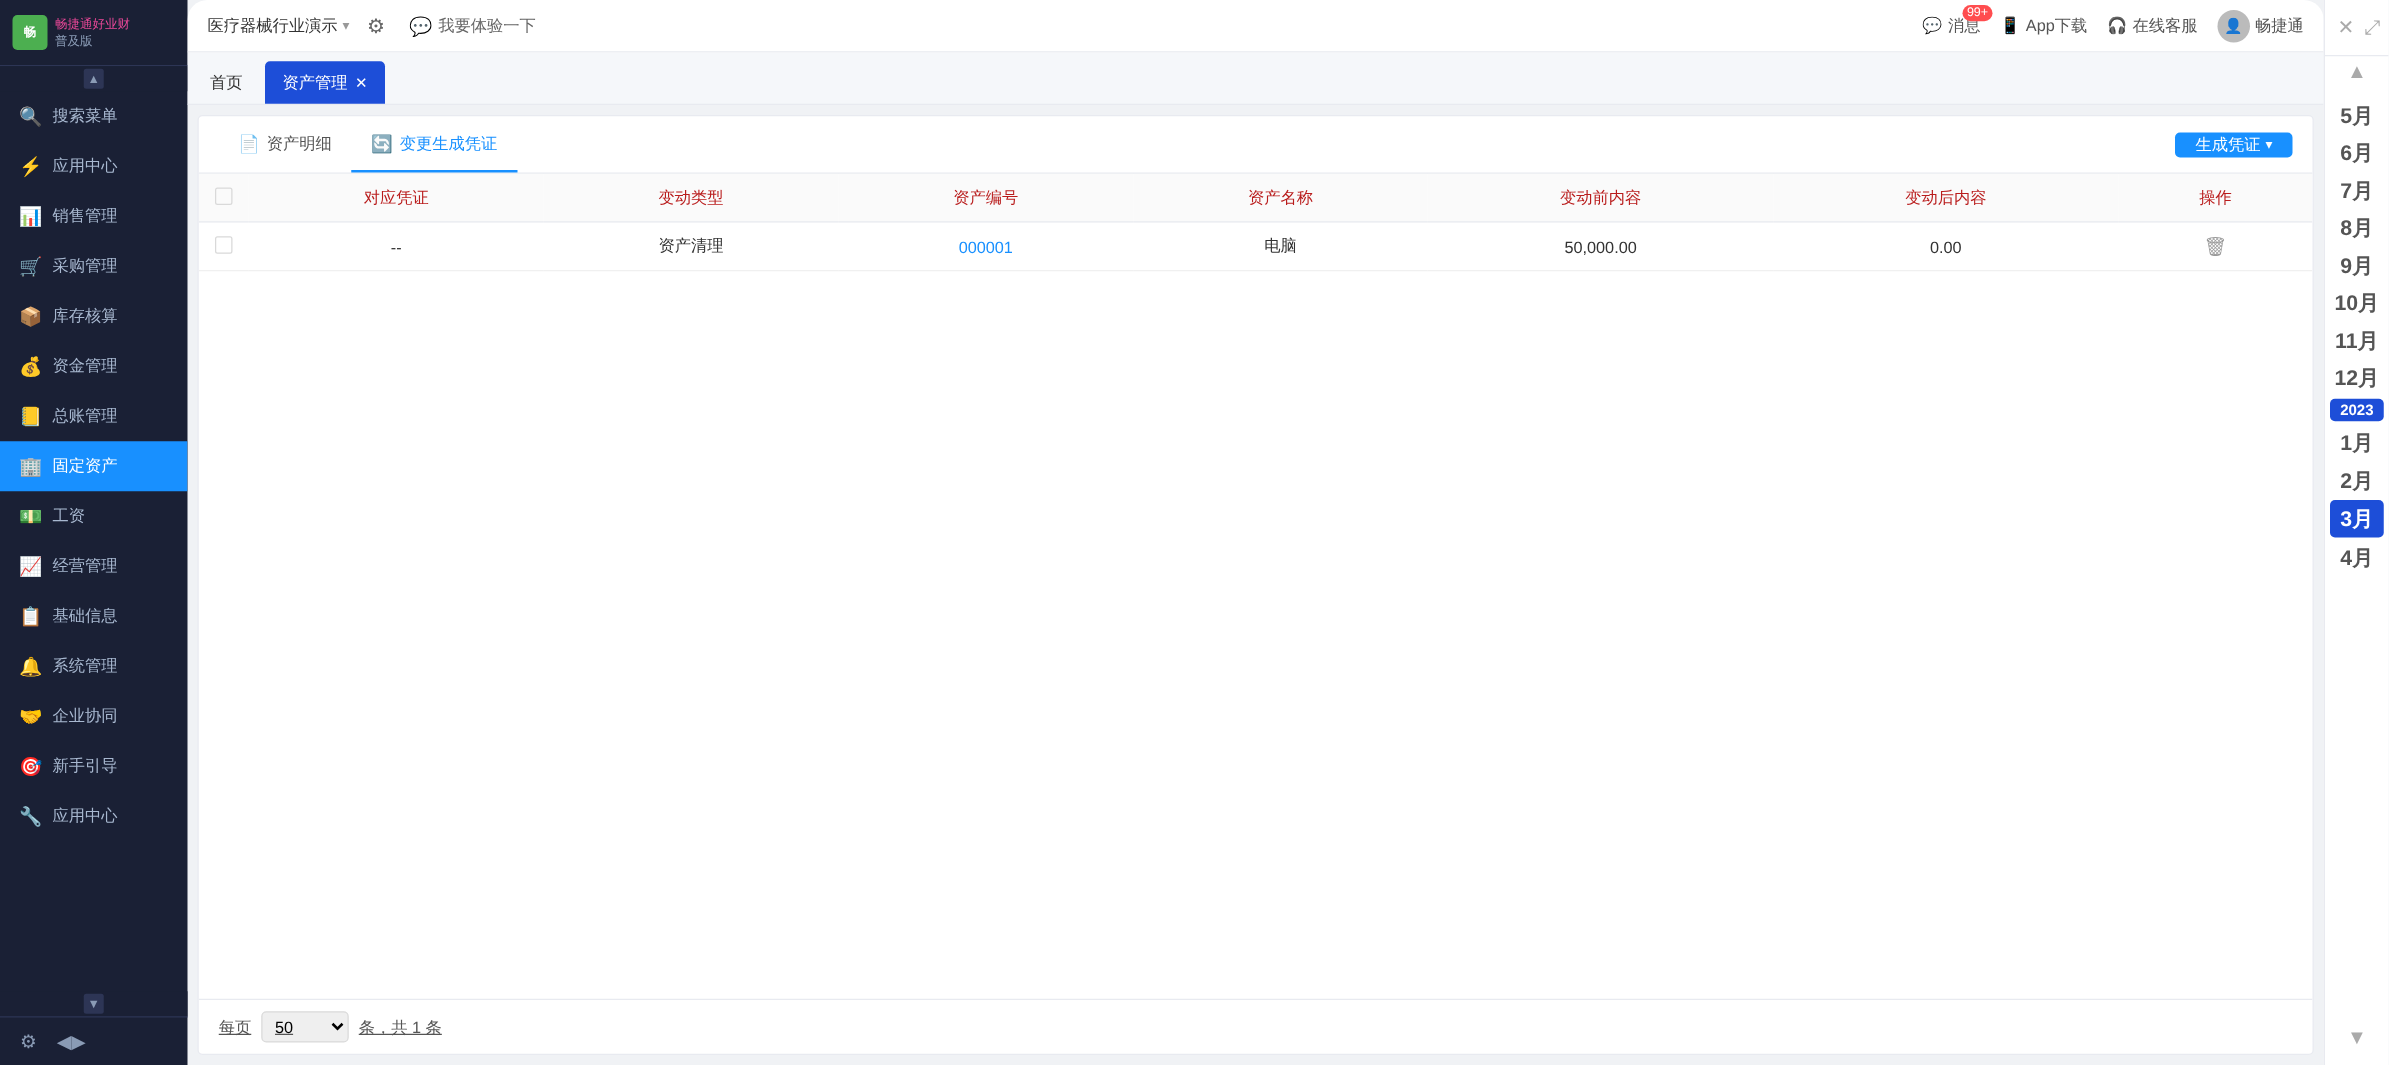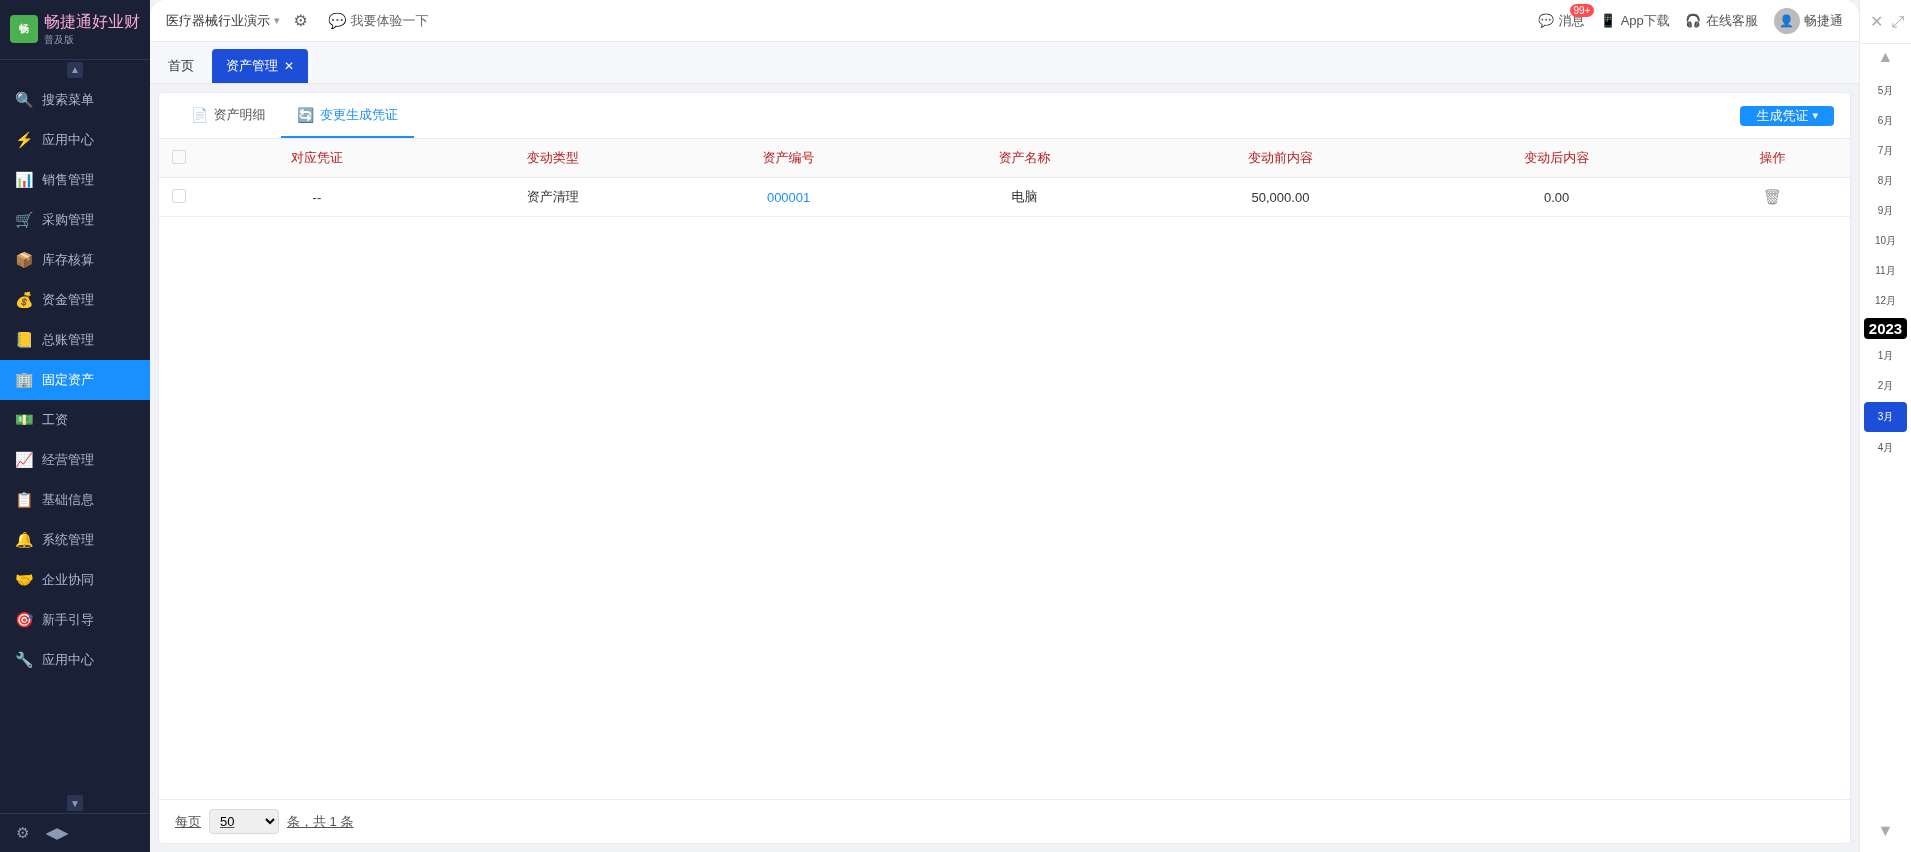--- a/index.html
+++ b/index.html
@@ -2,21 +2,21 @@
 <html><head>
   <meta charset="utf-8">
   <style>
     * { margin: 0; padding: 0; box-sizing: border-box; }
     body { font-family: "Microsoft YaHei", "PingFang SC", sans-serif; font-size: 13px; background: #f0f2f5; display: flex; height: 852px; overflow: hidden; }
 
     
     .sidebar { width: 150px; background: #1a2035; display: flex; flex-direction: column; height: 100%; flex-shrink: 0; }
     .sidebar-logo { padding: 12px 10px; display: flex; align-items: center; gap: 6px; border-bottom: 1px solid #2d3555; }
     .sidebar-logo-icon { width: 28px; height: 28px; background: #4caf50; border-radius: 4px; display: flex; align-items: center; justify-content: center; color: white; font-size: 10px; font-weight: bold; }
-    .sidebar-logo-text { color: #f9a8d4; font-size: 16px; line-height: 1.3; }
+    .sidebar-logo-text { color: #ec4899; font-size: 10px; line-height: 1.3; }
     .sidebar-logo-sub { color: #8a9bb5; font-size: 10px; }
     .sidebar-scroll { flex: 1; overflow-y: auto; overflow-x: hidden; }
     .sidebar-scroll::-webkit-scrollbar { width: 4px; }
     .sidebar-scroll::-webkit-scrollbar-thumb { background: #3d4e6e; border-radius: 2px; }
     .sidebar-item { display: flex; align-items: center; gap: 8px; padding: 11px 16px; color: #a8b8d0; cursor: pointer; font-size: 13px; transition: background 0.2s; }
     .sidebar-item.active { background: #1890ff; color: #fff; }
     .sidebar-item .s-icon { width: 18px; height: 18px; display: flex; align-items: center; justify-content: center; font-size: 15px; flex-shrink: 0; }
     .sidebar-bottom { padding: 10px 16px; display: flex; align-items: center; gap: 16px; border-top: 1px solid #2d3555; }
     .sidebar-bottom-icon { color: #8a9bb5; cursor: pointer; font-size: 15px; }
     .scrollbar-btn { width: 16px; height: 16px; background: #2d3555; border-radius: 2px; display: flex; align-items: center; justify-content: center; color: #8a9bb5; cursor: pointer; font-size: 10px; }
@@ -65,21 +65,21 @@
 
     
     .table-footer { height: 44px; border-top: 1px solid #e8eaf0; display: flex; align-items: center; padding: 0 16px; gap: 8px; font-size: 13px; color: #555; text-decoration: underline; }
     .page-size-select { border: 1px solid #d9d9d9; border-radius: 4px; padding: 3px 20px 3px 6px; font-size: 13px; appearance: auto; cursor: pointer; }
 
     
     .right-panel { width: 52px; background: #fff; border-left: 1px solid #e8eaf0; display: flex; flex-direction: column; align-items: center; padding: 8px 0; overflow: hidden; flex-shrink: 0; }
     .right-panel-header { width: 100%; display: flex; justify-content: space-between; align-items: center; padding: 0 6px 8px 6px; border-bottom: 1px solid #e8eaf0; }
     .month-list { flex: 1; overflow-y: auto; width: 100%; }
     .month-list::-webkit-scrollbar { display: none; }
-    .month-item { display: flex; align-items: center; justify-content: center; height: 30px; font-size: 10px; color: #555; cursor: pointer; }
+    .month-item { display: flex; align-items: center; justify-content: center; height: 30px; font-size: 17px; color: #555; cursor: pointer; font-weight: bold; }
     .month-item.current { background: #1d4ed8; color: #fff; border-radius: 4px; margin: 1px 4px; width: calc(100% - 8px); }
     .year-label { font-size: 11px; color: #333; font-weight: bold; padding: 4px 0 2px; text-align: center; }
     .panel-nav-btn { font-size: 16px; color: #aaa; cursor: pointer; display: flex; align-items: center; justify-content: center; padding: 4px; }
 
     .checkbox { width: 14px; height: 14px; border: 1px solid #d9d9d9; border-radius: 2px; cursor: pointer; display: inline-block; }
   </style>
 </head>
 <body>
 
 <div class="sidebar">
@@ -287,20 +287,20 @@
   <div class="month-list">
     <div class="year-label" style="font-size:10px; color:#999;"></div>
     <div class="month-item">5月</div>
     <div class="month-item">6月</div>
     <div class="month-item">7月</div>
     <div class="month-item">8月</div>
     <div class="month-item">9月</div>
     <div class="month-item">10月</div>
     <div class="month-item">11月</div>
     <div class="month-item">12月</div>
-    <div class="year-label" style="background:#000000; color:#fff; border-radius:4px; margin:2px 4px; font-size:15px; padding:2px 0;">2023</div>
+    <div class="year-label" style="background:#1d4ed8; color:#fff; border-radius:4px; margin:2px 4px; font-size:12px; padding:2px 0;">2023</div>
     <div class="month-item">1月</div>
     <div class="month-item">2月</div>
     <div class="month-item current">3月</div>
     <div class="month-item">4月</div>
   </div>
   <div class="panel-nav-btn">▼</div>
 </div>
 
 </body></html>

